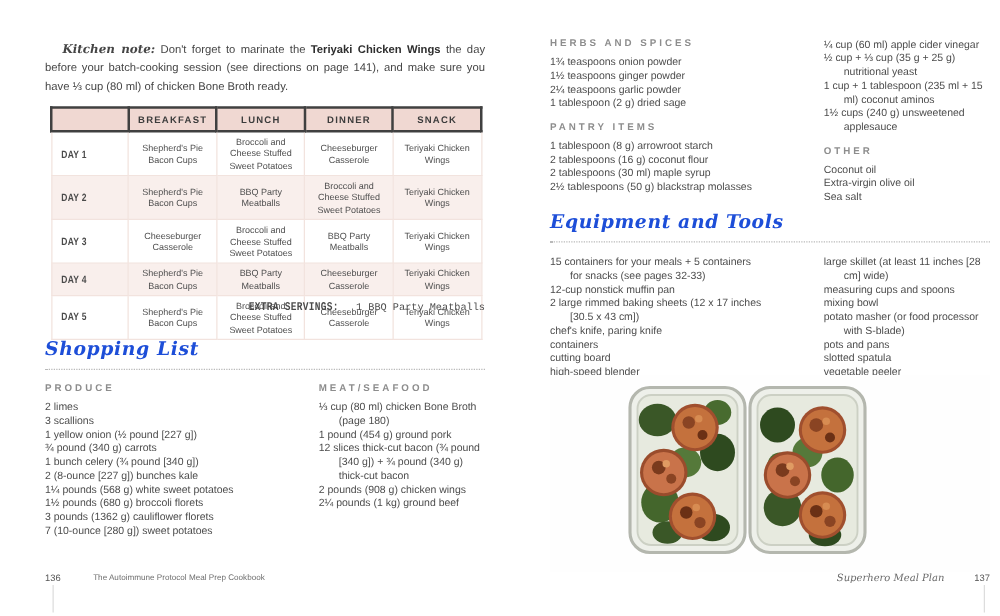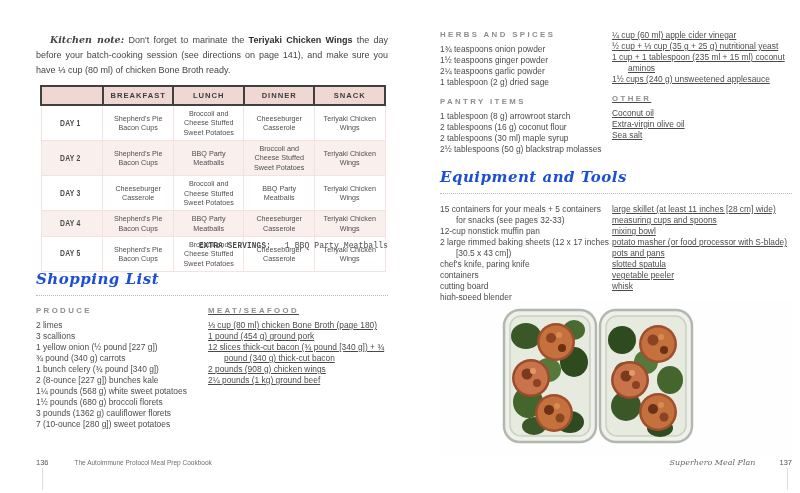--- a/index.html
+++ b/index.html
@@ -18,37 +18,37 @@
 
   
   .meal-table-wrap { position:absolute; top:57px; left:4px; right:2px; }
   table { width:100%; border-collapse:collapse; table-layout:fixed; }
   col.day-col { width:18%; }
   th { background:#f0d8d2; font-size:7.6px; font-weight:bold; letter-spacing:1px;
     color:#3c3c3c; padding:4px 2px; border:2px solid #404040; }
   td { border:1px solid #f2e3de; font-size:7.2px; line-height:1.3; text-align:center;
     padding:3px 5px; color:#4f4f4f; background:#fff; }
   tbody tr:nth-of-type(even) td { background:#f9efec; }
-  td.day { text-align:center; padding-left:7px; }
+  td.day { text-align:left; padding-left:7px; }
   .condensed { display:inline-block; transform:scaleX(.8); transform-origin:left;
     font-weight:bold; font-size:8.5px; letter-spacing:.3px; color:#4a4a4a; white-space:nowrap; }
 
   
   .extra { position:absolute; top:212px; left:0; right:0; text-align:right; font-size:8.2px;font-family:Liberation Mono, monospace; }
   .extra .condensed { transform-origin:center; font-size:9.5px; }
   .extra span.val { color:#4f4f4f; }
 
   
   .list-title { font-family:"DejaVu Serif", serif; font-style:italic; font-weight:bold;
     font-size:15px; color:#1d4ed8; letter-spacing:.5px; padding-bottom:7px;
     border-bottom:1px dotted #b9b9b9; margin-bottom:10px; }
   .shopping { position:absolute; top:242px; left:0; right:0; }
-  .cols { display:flex; }
+  .cols { display:flex;gap:47px; }
   .colA { width:172px; flex:none; }
-  .colB { flex:1;text-decoration:underline; }
+  .colB { flex:1; }
   .cap-heading { font-size:7.8px; font-weight:bold; letter-spacing:2.4px; color:#8d8d8d;
     margin-bottom:5px; }
   .item { font-size:8.4px; line-height:11px; color:#4c4c4c;
     padding-left:16px; text-indent:-16px; }
   .supply-section + .supply-section { margin-top:9px; }
 
   
   .supplies { position:absolute; top:2px; left:0; right:0; }
 
   

